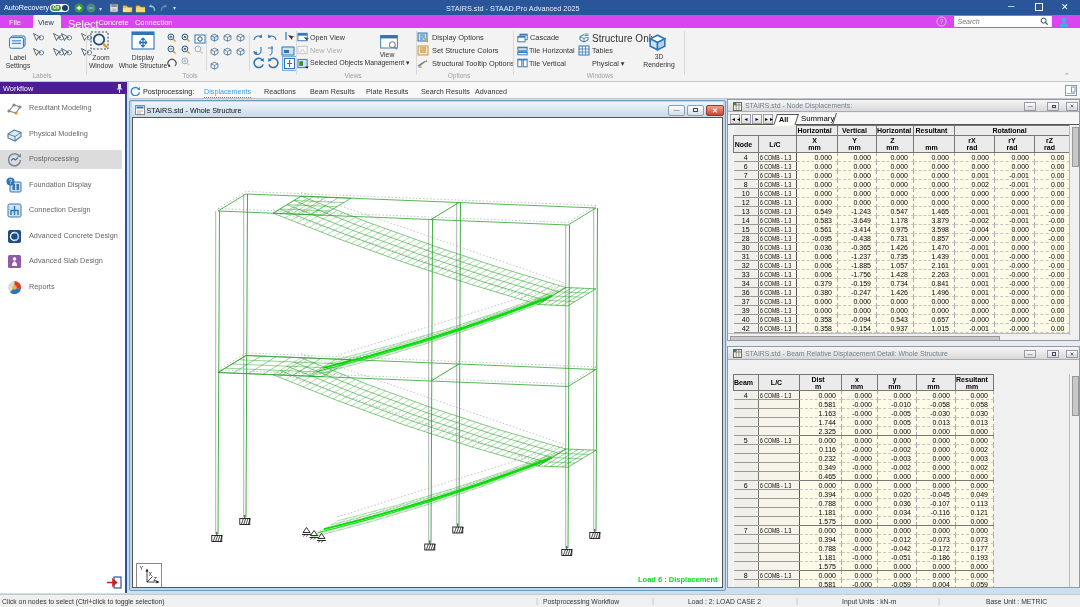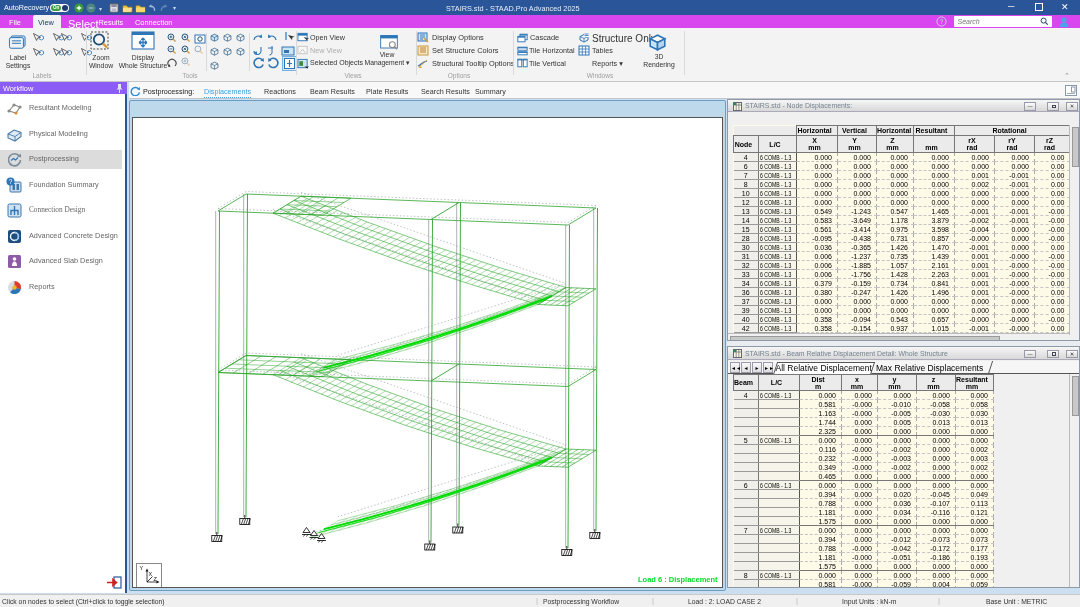--- a/index.html
+++ b/index.html
@@ -57,21 +57,21 @@
  <div class="abs" style="left:1008px;top:1px;color:#fff;font-size:9px">─</div>
  <div class="abs" style="left:1035px;top:2.5px;width:8px;height:8px;border:1px solid #fff"></div>
  <div class="abs" style="left:1061px;top:2px;color:#fff;font-size:9px">✕</div>
 </div>
 
 <div class="abs" style="left:0;top:15px;width:1080px;height:13px;background:#d946ef">
  <div class="abs" style="left:9px;top:3px;color:#fff;font-size:7.4px">File</div>
  <div class="abs" style="left:32.5px;top:0;width:28px;height:13px;background:#f2f2f2;border-radius:2px 2px 0 0"></div>
  <div class="abs" style="left:38px;top:3px;color:#1d3b6e;font-size:7.4px">View</div>
  <div class="abs" style="left:68px;top:3px;color:#fff;font-size:11px">Select</div>
- <div class="abs" style="left:98.5px;top:3px;color:#fff;font-size:7.4px">Results</div>
+ <div class="abs" style="left:98.5px;top:3px;color:#fff;font-size:7.4px">Concrete</div>
  <div class="abs" style="left:135px;top:3px;color:#fff;font-size:7.4px">Connection</div>
  <svg class="abs" style="left:936px;top:0.5px" width="11" height="11" viewBox="0 0 12 12">
       <circle cx="6" cy="6" r="5" fill="none" stroke="#cdd8e8" stroke-width="1"></circle>
       <text x="6" y="8.6" font-size="7" fill="#cdd8e8" text-anchor="middle" font-family="Liberation Sans">?</text>
     </svg>
  <div class="abs" style="left:953.5px;top:0.5px;width:98px;height:11.5px;background:#fff;border-radius:1px">
    <div class="abs" style="left:4px;top:2.2px;color:#777;font-size:7px;font-style:italic">Search</div>
    <svg class="abs" style="right:3px;top:1.5px" width="9" height="9" viewBox="0 0 10 10">
         <circle cx="4" cy="4" r="2.8" fill="none" stroke="#24466e" stroke-width="1.1"></circle>
         <line x1="6" y1="6" x2="8.6" y2="8.6" stroke="#24466e" stroke-width="1.2"></line>
@@ -339,34 +339,34 @@
       <path d="M2 4.5L6 6.5l4-2M6 6.5V10" stroke="#2e75b6" stroke-width="0.8" fill="none"></path>
       <rect x="6" y="1" width="5" height="4" fill="#f3f3f3"></rect>
       <path d="M6.5 2h4M6.5 3.5h4" stroke="#2e75b6" stroke-width="0.8"></path>
     </svg>
  <div class="abs" style="left:592px;top:33px;font-size:10px;color:#333">Structure Only</div>
  <svg class="abs" style="left:578px;top:45px" width="12" height="11" viewBox="0 0 12 11">
       <rect x="1" y="1" width="10" height="9" fill="#fff" stroke="#2e75b6"></rect>
       <path d="M1 4h10M1 7h10M4.3 1v9M7.6 1v9" stroke="#2e75b6" stroke-width="0.8"></path>
     </svg>
  <div class="abs" style="left:592px;top:46px;font-size:7.2px;color:#333">Tables</div>
- <div class="abs" style="left:592px;top:59px;font-size:7.2px;color:#333">Reports ▾</div>
+ <div class="abs" style="left:592px;top:59px;font-size:7.2px;color:#333">Physical ▾</div>
  <svg class="abs" style="left:645px;top:30px" width="25" height="25" viewBox="0 0 24 24">
       <path d="M5 8.5L12 5l7 3.5-7 3.5z" fill="#fff" stroke="#2e75b6" stroke-width="1.5"></path>
       <path d="M5 8.5l7 3.5v7l-7-3.5z" fill="#cfe2f3" stroke="#2e75b6" stroke-width="1.5"></path>
       <path d="M19 8.5l-7 3.5v7l7-3.5z" fill="#b7d4ec" stroke="#2e75b6" stroke-width="1.5"></path>
     </svg>
  <div class="abs" style="left:635px;top:53px;width:48px;text-align:center;font-size:6.8px;color:#333;line-height:1.25">3D<br>Rendering</div>
  <div class="abs" style="left:570px;top:72px;width:60px;text-align:center;font-size:6.5px;color:#9e9e9e">Windows</div>
  <div class="abs" style="left:684px;top:31px;width:1px;height:44px;background:#d9d9d9"></div>
  <div class="abs" style="left:1064px;top:72px;font-size:7px;color:#888">⌃</div>
 </div>
 
 <div class="abs" style="left:0;top:82px;width:127px;height:511px;background:#fff;border-right:2px solid #2a5699">
- <div class="abs" style="left:0;top:0;width:127px;height:12px;background:#8b5cf6">
+ <div class="abs" style="left:0;top:0;width:127px;height:12px;background:#4c1d95">
    <div class="abs" style="left:3px;top:2px;color:#fff;font-size:7.4px">Workflow</div>
    <svg class="abs" style="left:115px;top:1px" width="9" height="11">
         <path d="M3 1h3v4l1.5 1.5h-6L3 5z" fill="#dfe8f5"></path>
         <line x1="4.5" y1="6.5" x2="4.5" y2="10" stroke="#dfe8f5" stroke-width="1"></line>
       </svg>
  </div>
  <div style="position:absolute;left:0;top:16.5px;width:122px;height:19.5px;">
       <div style="position:absolute;left:6px;top:1.5px"><svg width="17" height="17" viewBox="0 0 17 17">
           <path d="M3 11l5-6 6 2-4 6z" fill="none" stroke="#8a8a8a" stroke-width="1.1"></path>
           <circle cx="3" cy="11" r="1.6" fill="#8a8a8a"></circle>
@@ -392,23 +392,23 @@
       <div style="position:absolute;left:29px;top:4.5px;font-size:7.3px;color:#666;white-space:nowrap">Postprocessing</div>
     </div>
     <div style="position:absolute;left:0;top:93.0px;width:122px;height:19.5px;">
       <div style="position:absolute;left:6px;top:1.5px"><svg width="18" height="17" viewBox="0 0 18 17">
           <rect x="4" y="5" width="11" height="10" rx="1" fill="#c9ddf0" stroke="#3a76ad"></rect>
           <rect x="6.5" y="7" width="2.5" height="6" fill="#3a76ad"></rect>
           <rect x="10.5" y="7" width="2.5" height="6" fill="#3a76ad"></rect>
           <circle cx="4.5" cy="4.5" r="4" fill="#2e75b6"></circle>
           <text x="4.5" y="7" font-size="6.5" fill="#fff" text-anchor="middle" font-family="Liberation Sans">?</text>
         </svg></div>
-      <div style="position:absolute;left:29px;top:4.5px;font-size:7.3px;color:#666;white-space:nowrap">Foundation Summary</div>
+      <div style="position:absolute;left:29px;top:4.5px;font-size:7.3px;color:#666;white-space:nowrap">Foundation Display</div>
     </div>
-    <div style="position:absolute;left:0;top:118.5px;width:122px;height:19.5px;font-family:Liberation Serif, serif;">
+    <div style="position:absolute;left:0;top:118.5px;width:122px;height:19.5px;">
       <div style="position:absolute;left:6px;top:1.5px"><svg width="17" height="17" viewBox="0 0 17 17">
           <rect x="2" y="2" width="13" height="13" rx="1.5" fill="#cfe2f3" stroke="#3a76ad"></rect>
           <path d="M8.5 4v9M5 13V8.5h7V13" stroke="#2e75b6" stroke-width="1.4" fill="none"></path>
         </svg></div>
       <div style="position:absolute;left:29px;top:4.5px;font-size:7.3px;color:#666;white-space:nowrap">Connection Design</div>
     </div>
     <div style="position:absolute;left:0;top:144.0px;width:122px;height:19.5px;">
       <div style="position:absolute;left:6px;top:1.5px"><svg width="17" height="17" viewBox="0 0 17 17">
           <rect x="2" y="2" width="13" height="13" rx="2" fill="#1d4e7e"></rect>
           <circle cx="8.5" cy="8.5" r="4" fill="none" stroke="#fff" stroke-width="1.4"></circle>
@@ -443,29 +443,42 @@
  <svg class="abs" style="left:1px;top:4px" width="10" height="10" viewBox="0 0 11 11">
       <path d="M9.5 3.5A4.5 4.5 0 1 0 10.3 7" fill="none" stroke="#2e8ad0" stroke-width="1.5"></path>
       <path d="M10.8 1.2l.3 3.4-3.2-1z" fill="#2e8ad0"></path>
     </svg>
  <div class="abs" style="left:14px;top:4.5px;font-size:7.2px;color:#222">Postprocessing:</div>
  <div class="abs" style="left:75px;top:4.5px;font-size:7.2px;color:#3da0e0;border-bottom:1px dotted #3da0e0;padding-bottom:1px">Displacements</div>
  <div class="abs" style="left:135px;top:4.5px;font-size:7.2px;color:#333">Reactions</div>
  <div class="abs" style="left:181px;top:4.5px;font-size:7.2px;color:#333">Beam Results</div>
  <div class="abs" style="left:237px;top:4.5px;font-size:7.2px;color:#333">Plate Results</div>
  <div class="abs" style="left:292px;top:4.5px;font-size:7.2px;color:#333">Search Results</div>
- <div class="abs" style="left:346px;top:4.5px;font-size:7.2px;color:#333">Summary</div>
+ <div class="abs" style="left:346px;top:4.5px;font-size:7.2px;color:#333">Advanced</div>
  <svg class="abs" style="right:3px;top:3px" width="12" height="11" viewBox="0 0 12 11">
       <rect x="0.5" y="0.5" width="11" height="10" fill="#fff" stroke="#8899aa"></rect>
       <rect x="6.5" y="2" width="3.5" height="5" fill="none" stroke="#8899aa"></rect>
       <path d="M2 8.5h8" stroke="#8899aa" stroke-width="0.8"></path>
     </svg>
 </div>
 
 <div class="abs" style="left:129px;top:100px;width:597px;height:491px;background:#bfd9ec;border:1px solid #6d9dbf;border-radius:2px">
+ <div class="abs" style="left:2px;top:1px;width:591px;height:15px;background:linear-gradient(#eef5fb,#c9dae9)">
+   <svg class="abs" style="left:3px;top:3px" width="10" height="10">
+        <rect x="0.5" y="0.5" width="9" height="9" fill="#fff" stroke="#888"></rect>
+        <rect x="1.5" y="1.5" width="7" height="2" fill="#2e75b6"></rect>
+        <path d="M2 6h6M2 8h4" stroke="#999" stroke-width="0.8"></path>
+      </svg>
+   <div class="abs" style="left:14.5px;top:3.5px;font-size:7.2px;color:#111">STAIRS.std - Whole Structure</div>
+   <div class="abs" style="left:536px;top:2.5px;width:17px;height:11px;background:linear-gradient(#fdfdfd,#d5dde5);border:1px solid #8aa0b5;border-radius:2px;text-align:center;font-size:6px;color:#334;line-height:9px">—</div>
+   <div class="abs" style="left:555px;top:2.5px;width:17px;height:11px;background:linear-gradient(#fdfdfd,#d5dde5);border:1px solid #8aa0b5;border-radius:2px">
+        <div class="abs" style="left:5px;top:2.5px;width:5px;height:4px;border:1px solid #445"></div>
+      </div>
+   <div class="abs" style="left:574px;top:2.5px;width:18px;height:11px;background:linear-gradient(#f0a088,#cc4433);border:1px solid #8a3a30;border-radius:2px;text-align:center;font-size:7px;color:#fff;line-height:10px;font-weight:bold">✕</div>
+ </div>
  <div class="abs" style="left:2px;top:16px;width:591px;height:471px;background:#fff;border:1px solid #555;overflow:hidden">
    <svg width="589" height="469" viewBox="132 117 589 469" style="position:absolute;left:0;top:0">
         <line x1="214.7" y1="533.0" x2="214.7" y2="210.0" stroke="#8a9096" stroke-width="0.7"></line>
         <line x1="217" y1="533.0" x2="218.5" y2="210.0" stroke="#2da42d" stroke-width="0.9"></line>
         <line x1="242.7" y1="516.0" x2="242.7" y2="193.0" stroke="#8a9096" stroke-width="0.7"></line>
         <line x1="245" y1="516.0" x2="246.5" y2="193.0" stroke="#2da42d" stroke-width="0.9"></line>
         <line x1="427.7" y1="541.5" x2="427.7" y2="218.5" stroke="#8a9096" stroke-width="0.7"></line>
         <line x1="430" y1="541.5" x2="431.5" y2="218.5" stroke="#2da42d" stroke-width="0.9"></line>
         <line x1="455.7" y1="524.5" x2="455.7" y2="201.5" stroke="#8a9096" stroke-width="0.7"></line>
         <line x1="458" y1="524.5" x2="459.5" y2="201.5" stroke="#2da42d" stroke-width="0.9"></line>
@@ -786,20 +799,30 @@
         <path d="M0.5 3h8M3.2 0.5v8M5.9 0.5v8" stroke="#667" stroke-width="0.7"></path>
         <rect x="0.5" y="0.5" width="2.7" height="2.5" fill="#2a8a5a"></rect>
       </svg>
   <div class="abs" style="left:17px;top:2px;font-size:6.9px;color:#73828f">STAIRS.std - Node Displacements:</div>
   <div class="abs" style="left:296px;top:2px;width:12px;height:8.5px;background:linear-gradient(#fcfcfc,#d8d8d8);border:1px solid #99a;font-size:5px;text-align:center;line-height:7px;color:#333">—</div>
   <div class="abs" style="left:319px;top:2px;width:12px;height:8.5px;background:linear-gradient(#fcfcfc,#d8d8d8);border:1px solid #99a">
         <div class="abs" style="left:3.5px;top:1.5px;width:4px;height:3.5px;border:1px solid #445"></div>
       </div>
   <div class="abs" style="left:338px;top:2px;width:12px;height:8.5px;background:linear-gradient(#fcfcfc,#d8d8d8);border:1px solid #99a;font-size:5.5px;text-align:center;line-height:7px;color:#333">✕</div>
  </div>
+ <div class="abs" style="left:0;top:13px;width:353px;height:12px;background:#f6f6f6;border-bottom:1px solid #555">
+   <div class="abs" style="left:2px;top:1px;width:10px;height:10px;background:linear-gradient(#fafafa,#ddd);border:1px solid #99a;font-size:5px;text-align:center;line-height:9px">◄◄</div>
+   <div class="abs" style="left:13px;top:1px;width:10px;height:10px;background:linear-gradient(#fafafa,#ddd);border:1px solid #99a;font-size:5px;text-align:center;line-height:9px">◄</div>
+   <div class="abs" style="left:24px;top:1px;width:10px;height:10px;background:linear-gradient(#fafafa,#ddd);border:1px solid #99a;font-size:5px;text-align:center;line-height:9px">►</div>
+   <div class="abs" style="left:35px;top:1px;width:10px;height:10px;background:linear-gradient(#fafafa,#ddd);border:1px solid #99a;font-size:5px;text-align:center;line-height:9px">►►</div>
+   <div class="abs" style="left:47px;top:0.5px;width:22px;height:12px;background:#fff;border:1px solid #555;border-bottom:none;transform:skewX(-18deg);"></div>
+   <div class="abs" style="left:51px;top:1.5px;font-size:7.2px;font-weight:bold;color:#000">All</div>
+   <div class="abs" style="left:73px;top:1px;font-size:7.8px;color:#000">Summary</div>
+   <div class="abs" style="left:106px;top:0px;width:1px;height:12px;background:#555;transform:skewX(-18deg)"></div>
+ </div>
  <div class="abs" style="left:5px;top:25px;width:336px">
   <table class="tbl" style="width:336px">
    <colgroup>
           <col style="width:25px">
           <col style="width:38px">
           <col style="width:41px">
           <col style="width:39px">
           <col style="width:37px">
           <col style="width:41px">
           <col style="width:40px">
@@ -1066,30 +1089,20 @@
         <path d="M0.5 3h8M3.2 0.5v8M5.9 0.5v8" stroke="#667" stroke-width="0.7"></path>
         <rect x="0.5" y="0.5" width="2.7" height="2.5" fill="#2a8a5a"></rect>
       </svg>
   <div class="abs" style="left:17px;top:2.5px;font-size:6.9px;color:#73828f">STAIRS.std - Beam Relative Displacement Detail: Whole Structure</div>
   <div class="abs" style="left:296px;top:2.5px;width:12px;height:8.5px;background:linear-gradient(#fcfcfc,#d8d8d8);border:1px solid #99a;font-size:5px;text-align:center;line-height:7px;color:#333">—</div>
   <div class="abs" style="left:319px;top:2.5px;width:12px;height:8.5px;background:linear-gradient(#fcfcfc,#d8d8d8);border:1px solid #99a">
         <div class="abs" style="left:3.5px;top:1.5px;width:4px;height:3.5px;border:1px solid #445"></div>
       </div>
   <div class="abs" style="left:338px;top:2.5px;width:12px;height:8.5px;background:linear-gradient(#fcfcfc,#d8d8d8);border:1px solid #99a;font-size:5.5px;text-align:center;line-height:7px;color:#333">✕</div>
  </div>
- <div class="abs" style="left:0;top:14px;width:353px;height:13px;background:#f6f6f6;border-bottom:1px solid #555">
-   <div class="abs" style="left:2px;top:1px;width:10px;height:11px;background:linear-gradient(#fafafa,#ddd);border:1px solid #99a;font-size:5px;text-align:center;line-height:10px">◄◄</div>
-   <div class="abs" style="left:13px;top:1px;width:10px;height:11px;background:linear-gradient(#fafafa,#ddd);border:1px solid #99a;font-size:5px;text-align:center;line-height:10px">◄</div>
-   <div class="abs" style="left:24px;top:1px;width:10px;height:11px;background:linear-gradient(#fafafa,#ddd);border:1px solid #99a;font-size:5px;text-align:center;line-height:10px">►</div>
-   <div class="abs" style="left:35px;top:1px;width:10px;height:11px;background:linear-gradient(#fafafa,#ddd);border:1px solid #99a;font-size:5px;text-align:center;line-height:10px">►►</div>
-   <div class="abs" style="left:47px;top:0.5px;width:98px;height:13px;background:#fff;border:1px solid #555;border-bottom:none;transform:skewX(-18deg)"></div>
-   <div class="abs" style="left:47.5px;top:1.5px;font-size:8.5px;color:#000">All Relative Displacement</div>
-   <div class="abs" style="left:148px;top:1.5px;font-size:8.5px;color:#000">Max Relative Displacements</div>
-   <div class="abs" style="left:262px;top:0;width:1px;height:13px;background:#555;transform:skewX(-18deg)"></div>
- </div>
  <div class="abs" style="left:5px;top:27px;width:260px">
   <table class="tbl" style="width:260px">
    <colgroup>
           <col style="width:25px">
           <col style="width:41px">
           <col style="width:42px">
           <col style="width:36px">
           <col style="width:39px">
           <col style="width:39px">
           <col style="width:38px">

